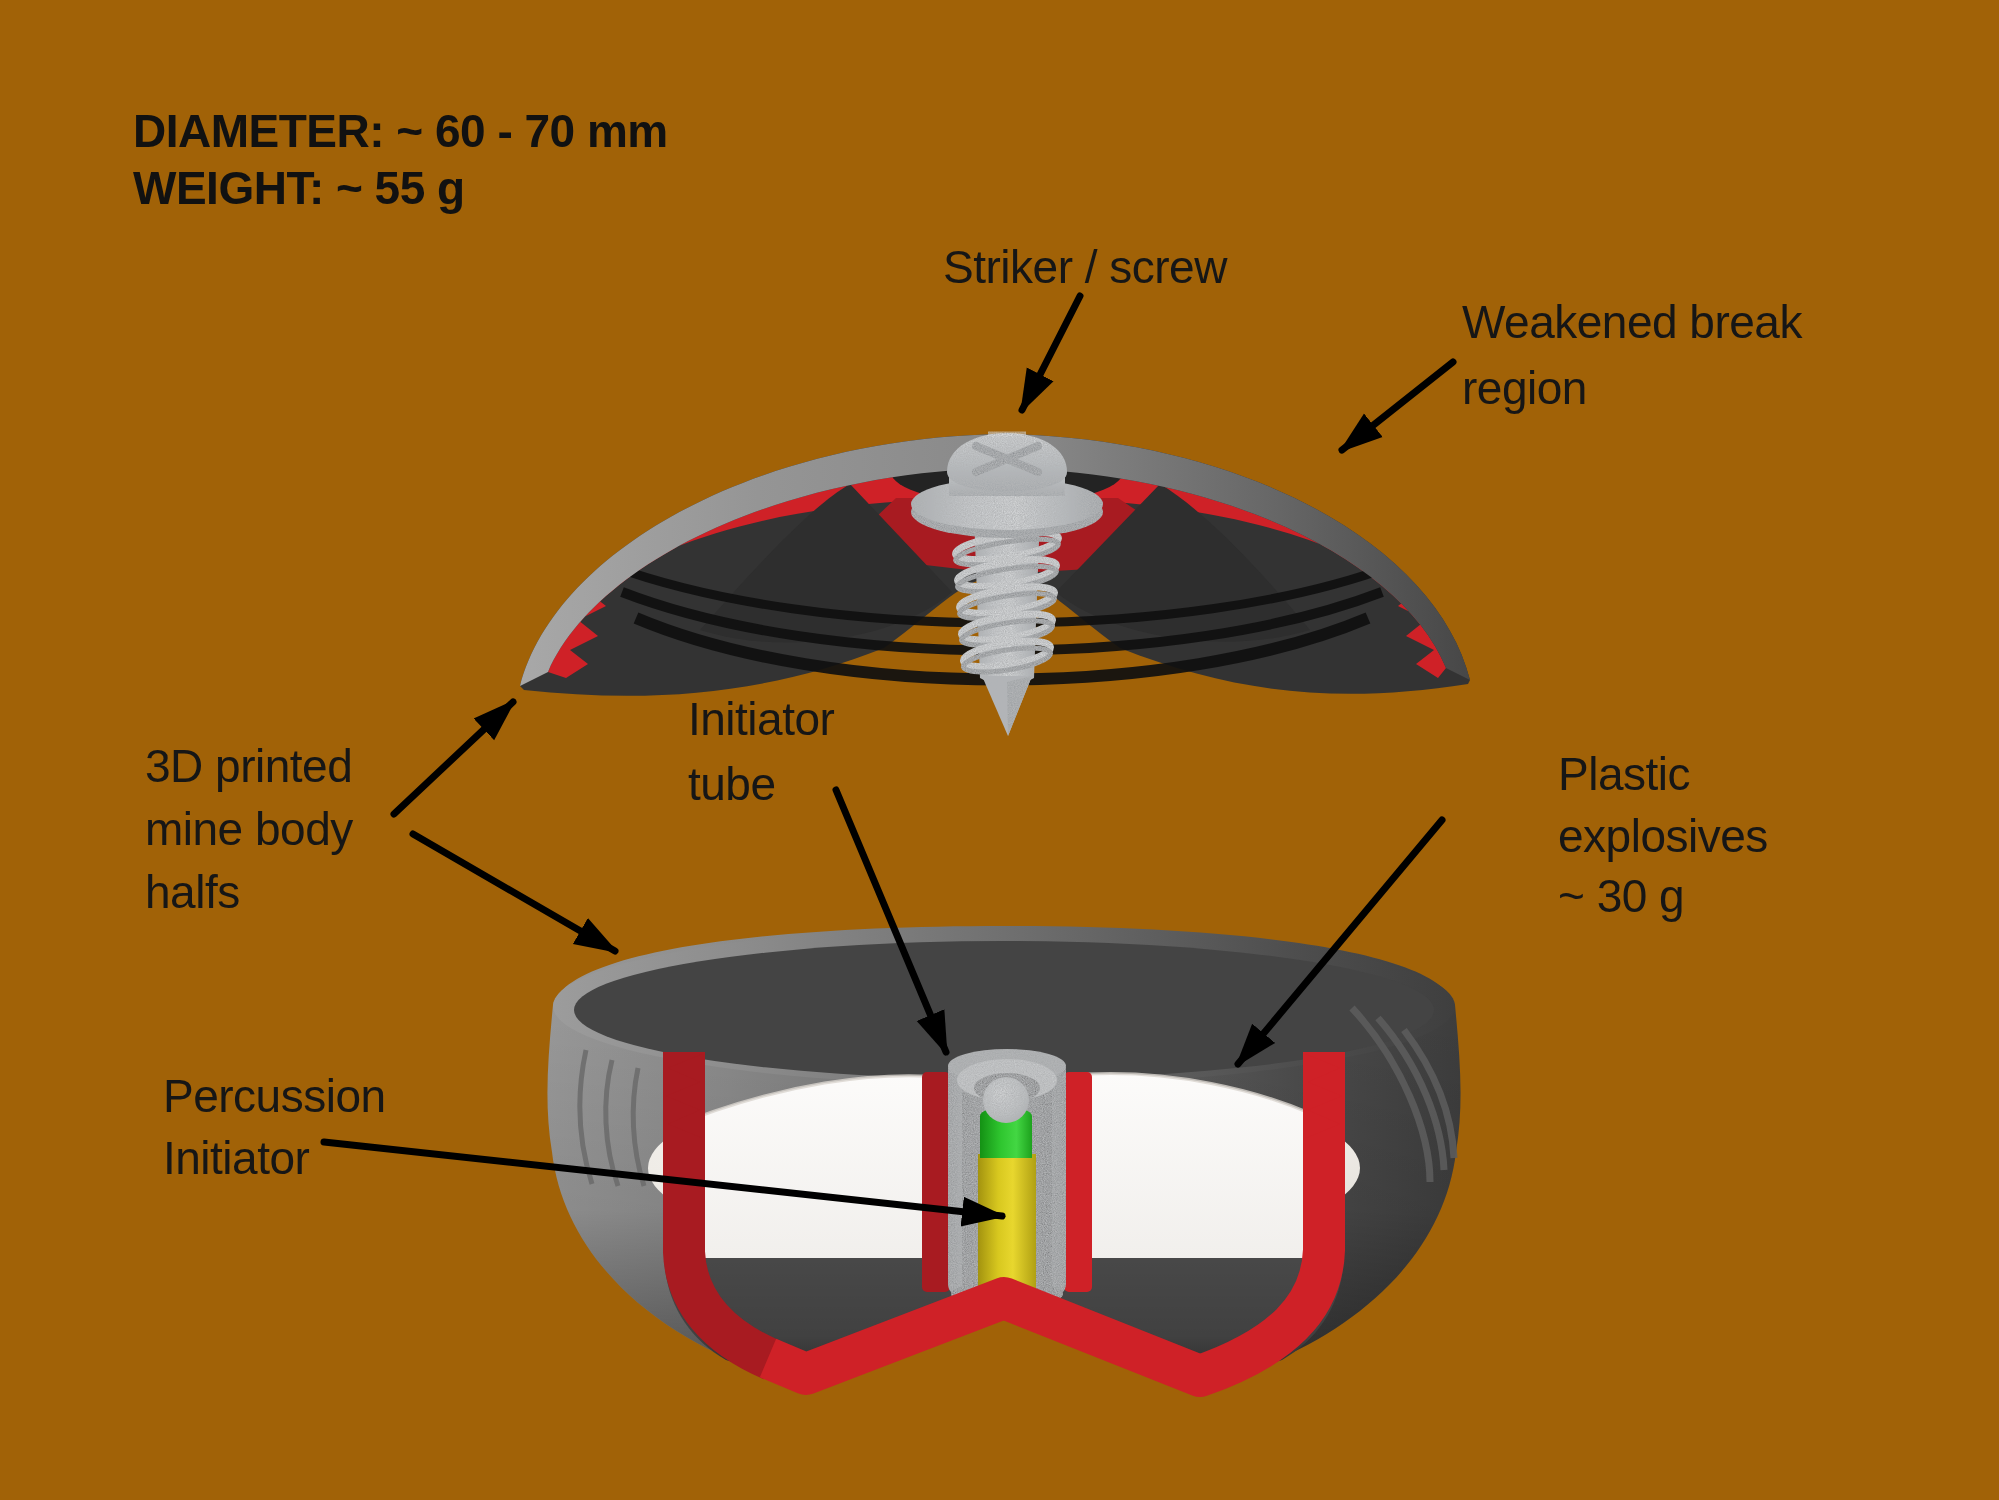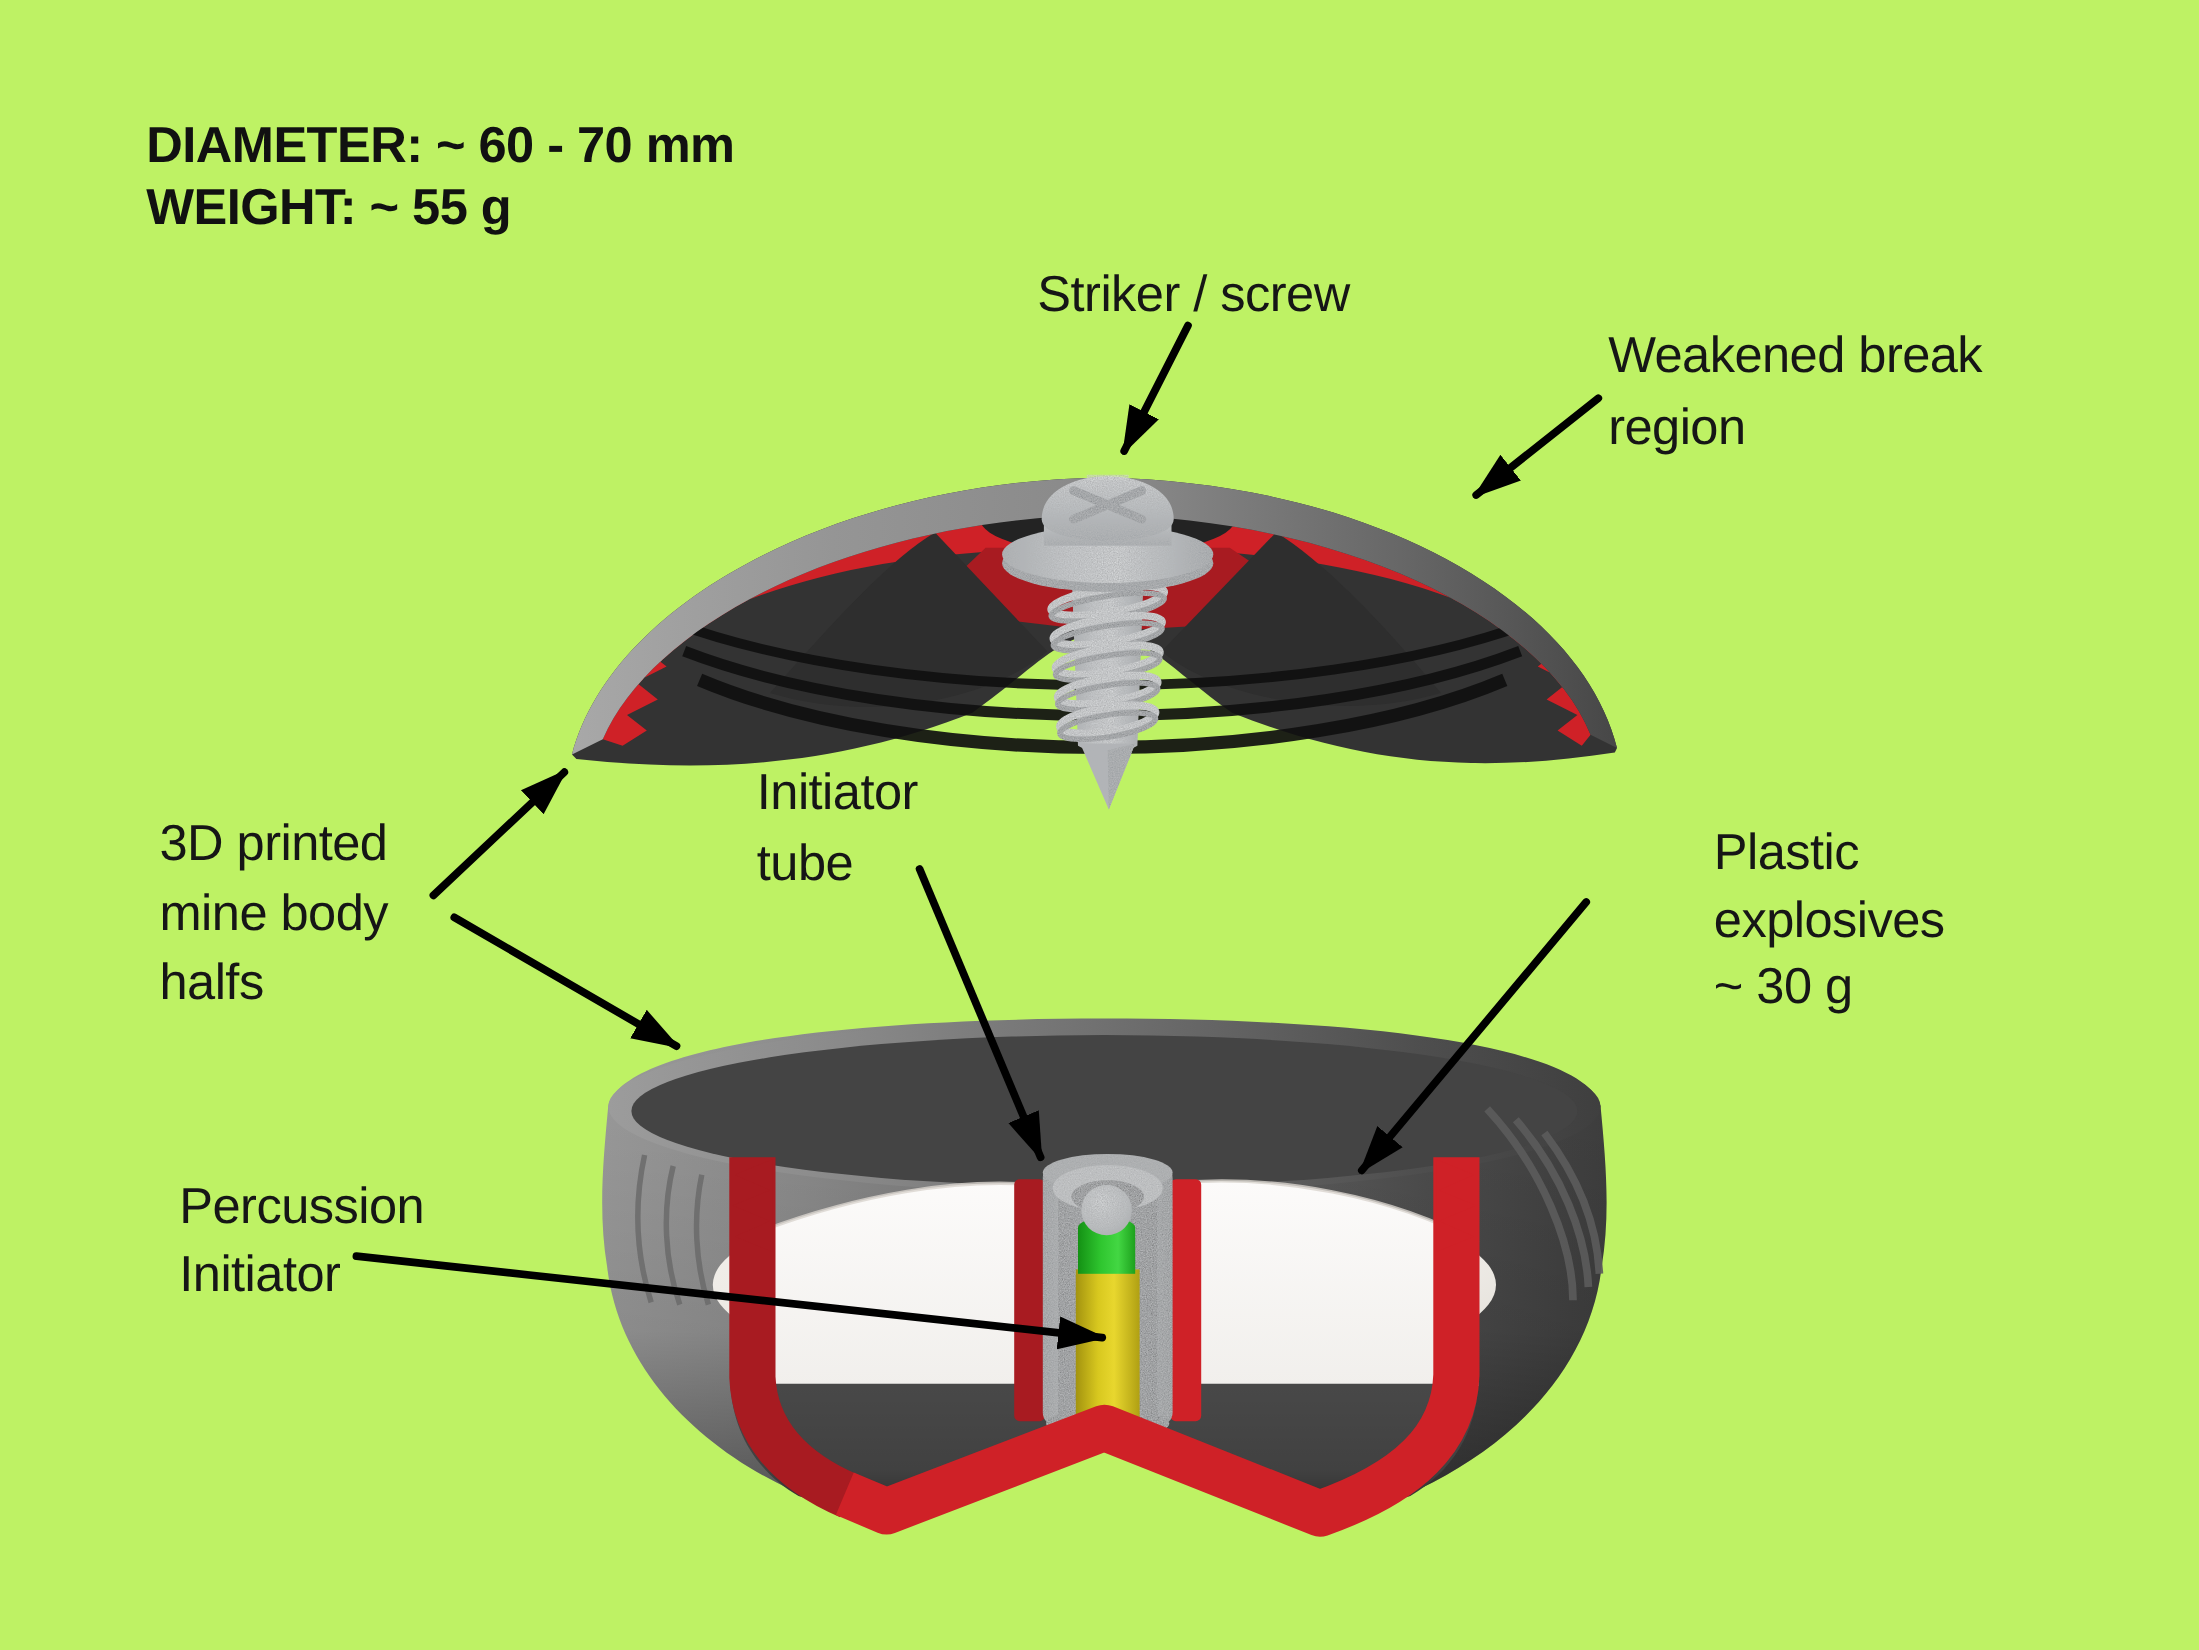--- a/index.html
+++ b/index.html
@@ -1,16 +1,16 @@
 <!DOCTYPE html>
 <html><head>
 <meta charset="utf-8">
 <style>
   html,body{margin:0;padding:0;background:#ffffff;}
-  .stage{position:relative;width:1999px;height:1500px;background:#bef264;overflow:hidden;}
+  .stage{position:relative;width:1999px;height:1500px;background:#a16207;overflow:hidden;}
   .stage svg{position:absolute;left:0;top:0;width:100%;height:100%;}
   .spec{font-family:"Liberation Sans",sans-serif;font-weight:bold;font-size:46px;fill:#111111;letter-spacing:-0.5px;}
   .lbl{font-family:"Liberation Sans",sans-serif;font-weight:normal;font-size:46px;fill:#161616;letter-spacing:-0.5px;}
   .lblc{text-anchor:middle;}
   .annline{fill:none;stroke-linecap:round;}
 </style>
 </head>
 <body>
 
 <div class="stage">

